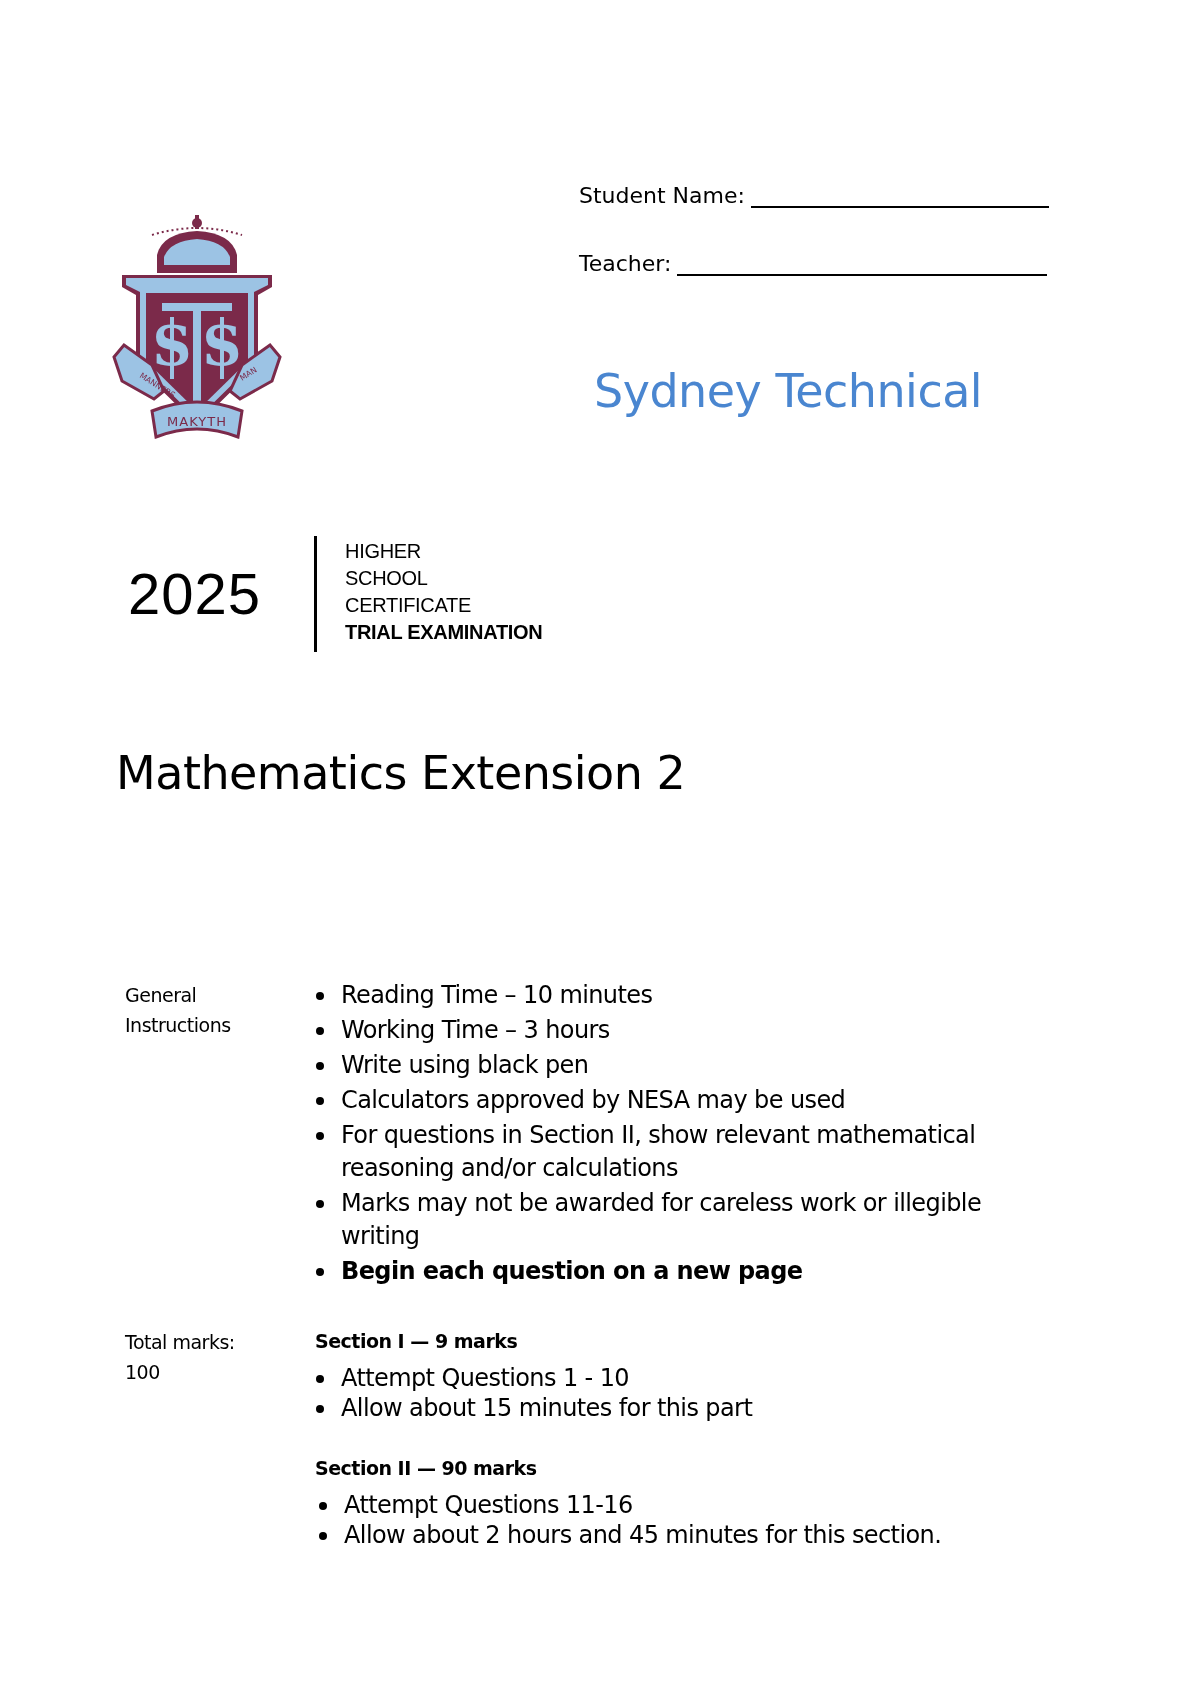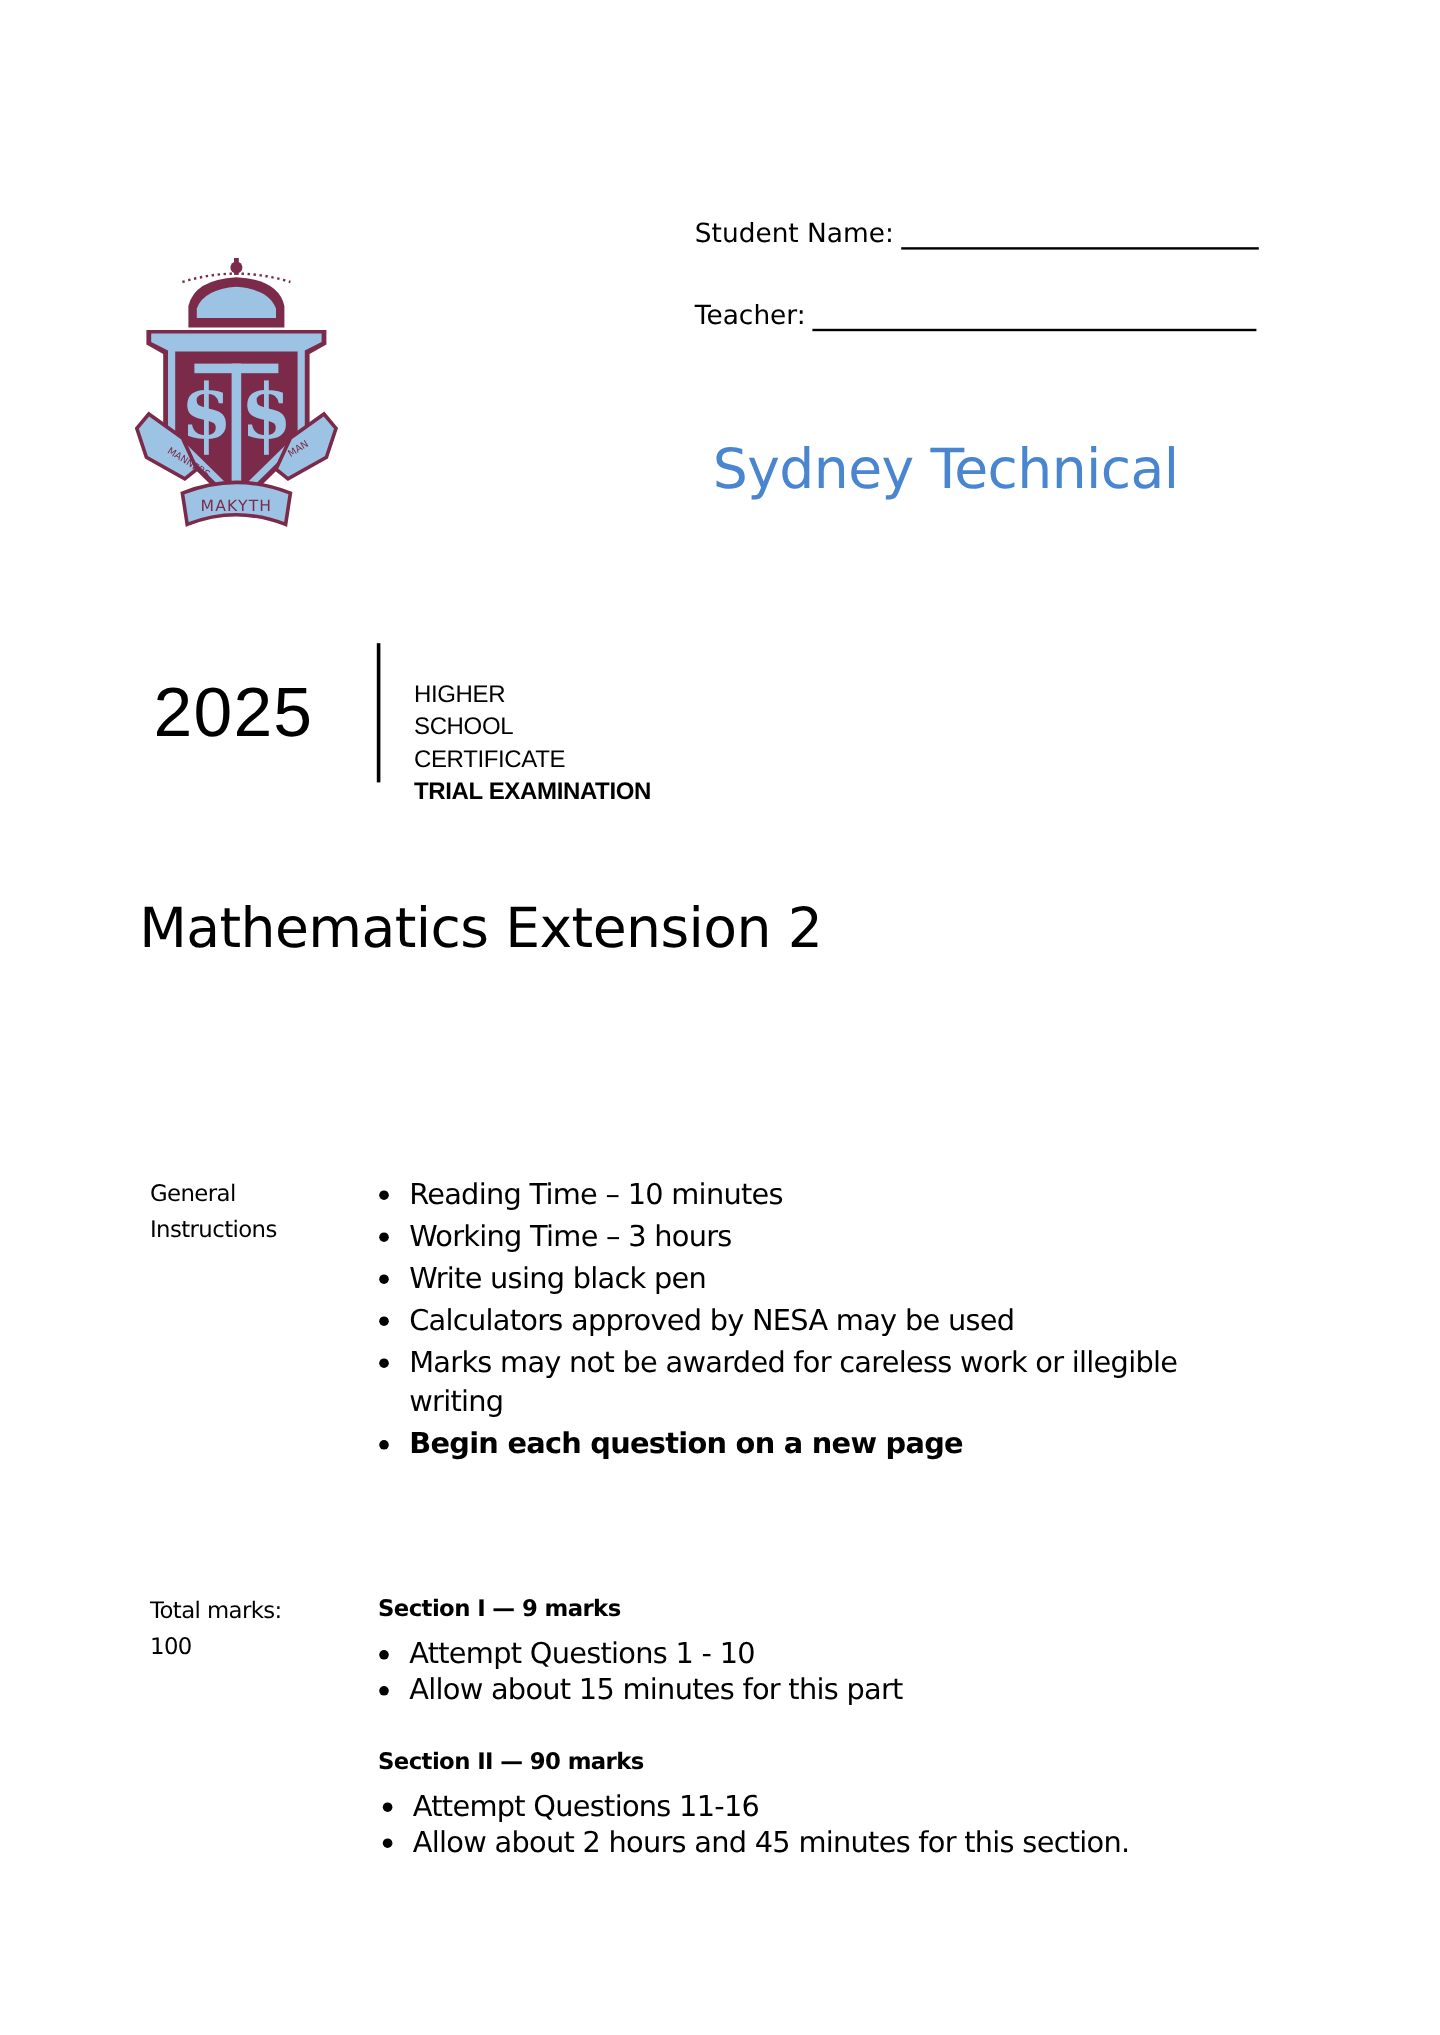--- a/index.html
+++ b/index.html
@@ -49,21 +49,20 @@
     }
     .vbar {
       width: 3px;
       background: #000;
     }
     .hsc {
       font-family: "Liberation Sans", sans-serif;
       font-size: 20px;
       line-height: 27px;
       letter-spacing: -0.3px;
-      margin-top: 28px;
     }
     .hsc .bold { font-weight: bold; }
 
     .subject {
       font-family: "DejaVu Sans", sans-serif;
       font-size: 46px;
       letter-spacing: -0.5px;
     }
 
     .label {
@@ -183,20 +182,21 @@
 <div class="abs label" style="left:125px; top:980px;">
   <div>General</div>
   <div>Instructions</div>
 </div>
 
 <ul class="abs bul gen" style="left:312px; top:979px; width:720px;">
   <li>Reading Time – 10 minutes</li>
   <li>Working Time – 3 hours</li>
   <li>Write using black pen</li>
   <li>Calculators approved by NESA may be used</li>
+  <li class="wrap" style="width:660px;">For questions in Section II, show relevant mathematical reasoning and/or calculations</li>
   <li>Marks may not be awarded for careless work or illegible writing</li>
   <li class="bold">Begin each question on a new page</li>
 </ul>
 
 <div class="abs label" style="left:125px; top:1327px;">
   <div>Total marks:</div>
   <div>100</div>
 </div>
 
 <div class="abs sec-head" style="left:315px; top:1330px;">Section I — 9 marks</div>

